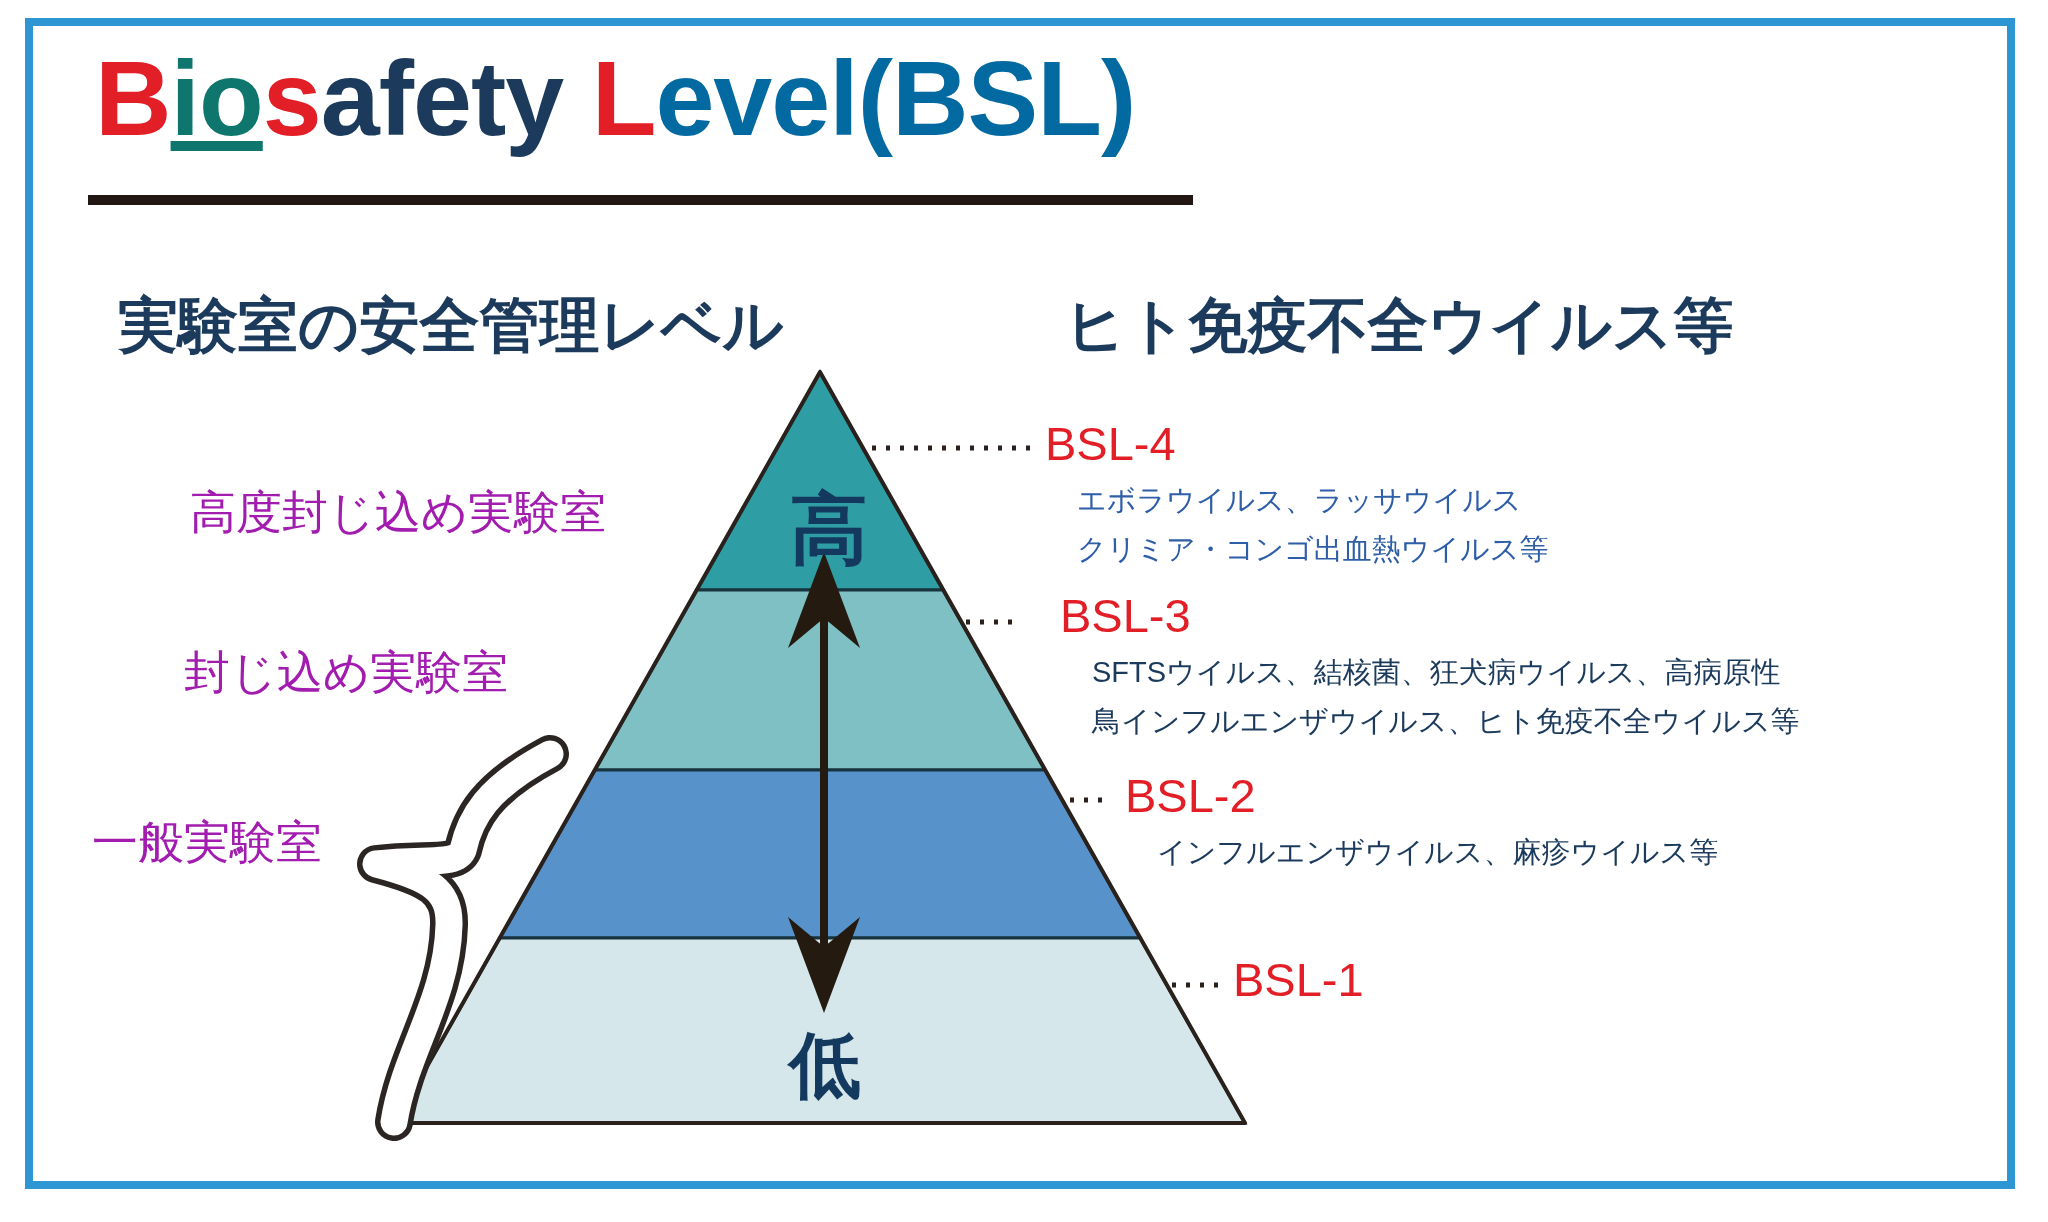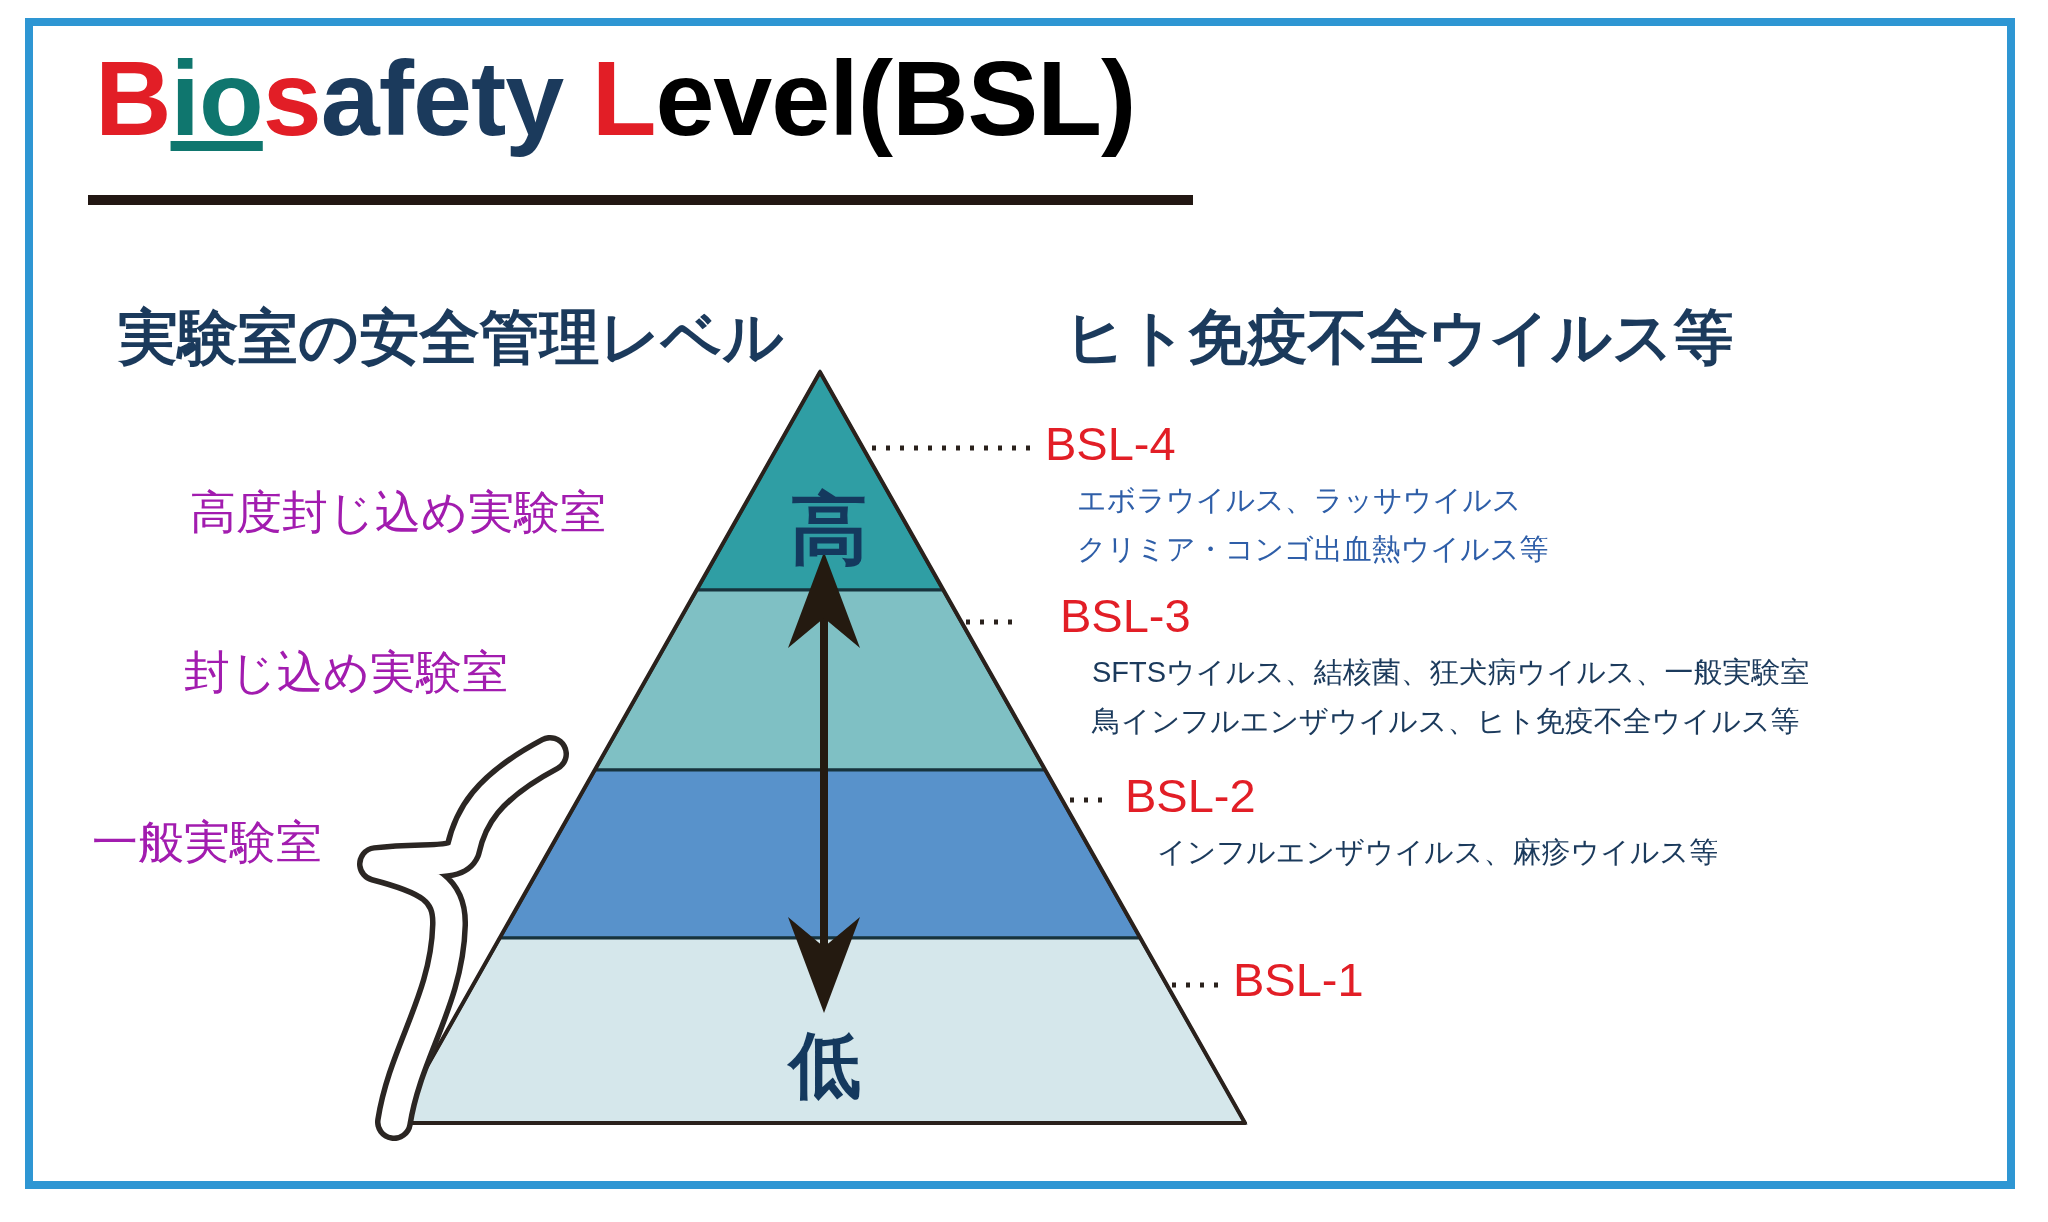--- a/index.html
+++ b/index.html
@@ -13,21 +13,21 @@
   }
   .title{
     position:absolute;left:95px;top:38px;margin:0;
     font-size:106px;font-weight:700;line-height:1.15;white-space:nowrap;
     color:#1B3A5C;letter-spacing:-1px;
   }
   .title-underline{
     position:absolute;left:88px;top:195px;width:1105px;height:10px;background:#221713;
   }
   .heading{
-    position:absolute;font-size:60px;font-weight:700;color:#1B3A5C;white-space:nowrap;margin-top:12px;
+    position:absolute;font-size:60px;font-weight:700;color:#1B3A5C;white-space:nowrap;
   }
   .heading-left{left:118px;top:286px;}
   .heading-right{left:1065px;top:286px;}
   .lab{
     position:absolute;font-size:46px;color:#a21caf;white-space:nowrap;text-align:center;
   }
   .lab-0{left:190px;top:482px;}
   .lab-1{left:184px;top:642px;}
   .lab-2{left:92px;top:812px;}
   .scale{
@@ -44,21 +44,21 @@
   .bsl-label{font-size:47px;line-height:52px;}
   .orgs{margin-top:6px;margin-left:32px;font-size:29px;line-height:49px;}
 </style>
 </head>
 <body>
 
 <div class="canvas">
 
   <div class="frame"></div>
 
-  <h1 id="title" class="title"><span style="color: rgb(226, 30, 38);">B</span><span style="color: #0f766e; text-decoration: underline;">io</span><span style="color: rgb(226, 30, 38);">s</span><span style="color: rgb(27, 58, 92);">afety </span><span style="color: rgb(226, 30, 38);">L</span><span style="color: #000000;">evel(BSL)</span></h1>
+  <h1 id="title" class="title"><span style="color: rgb(226, 30, 38);">B</span><span style="color: #0f766e; text-decoration: underline;">io</span><span style="color: rgb(226, 30, 38);">s</span><span style="color: rgb(27, 58, 92);">afety </span><span style="color: rgb(226, 30, 38);">L</span><span style="color: #0369a1;">evel(BSL)</span></h1>
   <div class="title-underline"></div>
 
   <div class="heading heading-left">実験室の安全管理レベル</div>
   <div class="heading heading-right">ヒト免疫不全ウイルス等</div>
 
   <svg class="pyr" viewBox="0 0 2048 1222">
 
     <polygon points="820,372 697,590 943,590" stroke="#17333D" stroke-width="3" fill="#2F9EA4"></polygon>
     <polygon points="697,590 943,590 1045,770 595,770" stroke="#17333D" stroke-width="3" fill="#7FC0C4"></polygon>
     <polygon points="595,770 1045,770 1140,938 500,938" stroke="#17333D" stroke-width="3" fill="#5892CB"></polygon>
@@ -90,21 +90,21 @@
     <div class="bsl-label" style="color: rgb(226, 30, 38);">BSL-4</div>
     <div class="orgs" style="color: rgb(46, 94, 168);">
       <div>エボラウイルス、ラッサウイルス</div>
       <div>クリミア・コンゴ出血熱ウイルス等</div>
     </div>
   </div>
 
   <div class="level-block level-1">
     <div class="bsl-label" style="color: rgb(226, 30, 38);">BSL-3</div>
     <div class="orgs" style="color: rgb(27, 58, 92);">
-      <div>SFTSウイルス、結核菌、狂犬病ウイルス、一般実験室</div>
+      <div>SFTSウイルス、結核菌、狂犬病ウイルス、高病原性</div>
       <div>鳥インフルエンザウイルス、ヒト免疫不全ウイルス等</div>
     </div>
   </div>
 
   <div class="level-block level-2">
     <div class="bsl-label" style="color: rgb(226, 30, 38);">BSL-2</div>
     <div class="orgs" style="color: rgb(27, 58, 92);">
       <div>インフルエンザウイルス、麻疹ウイルス等</div>
     </div>
   </div>

